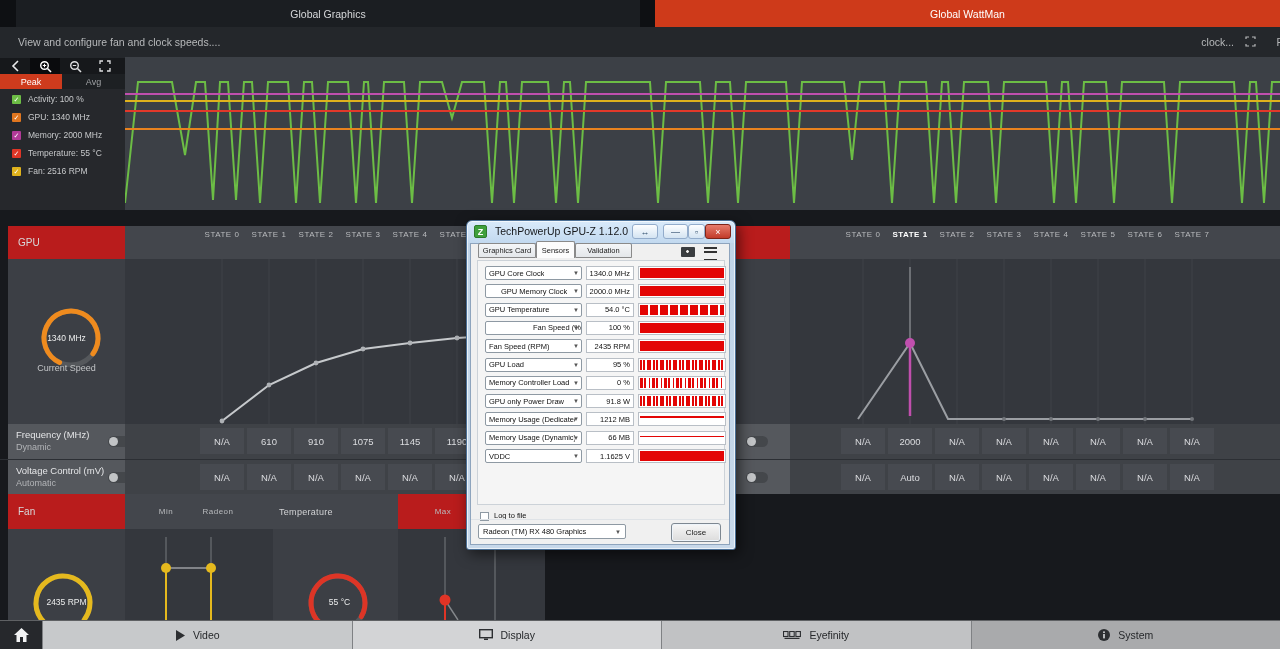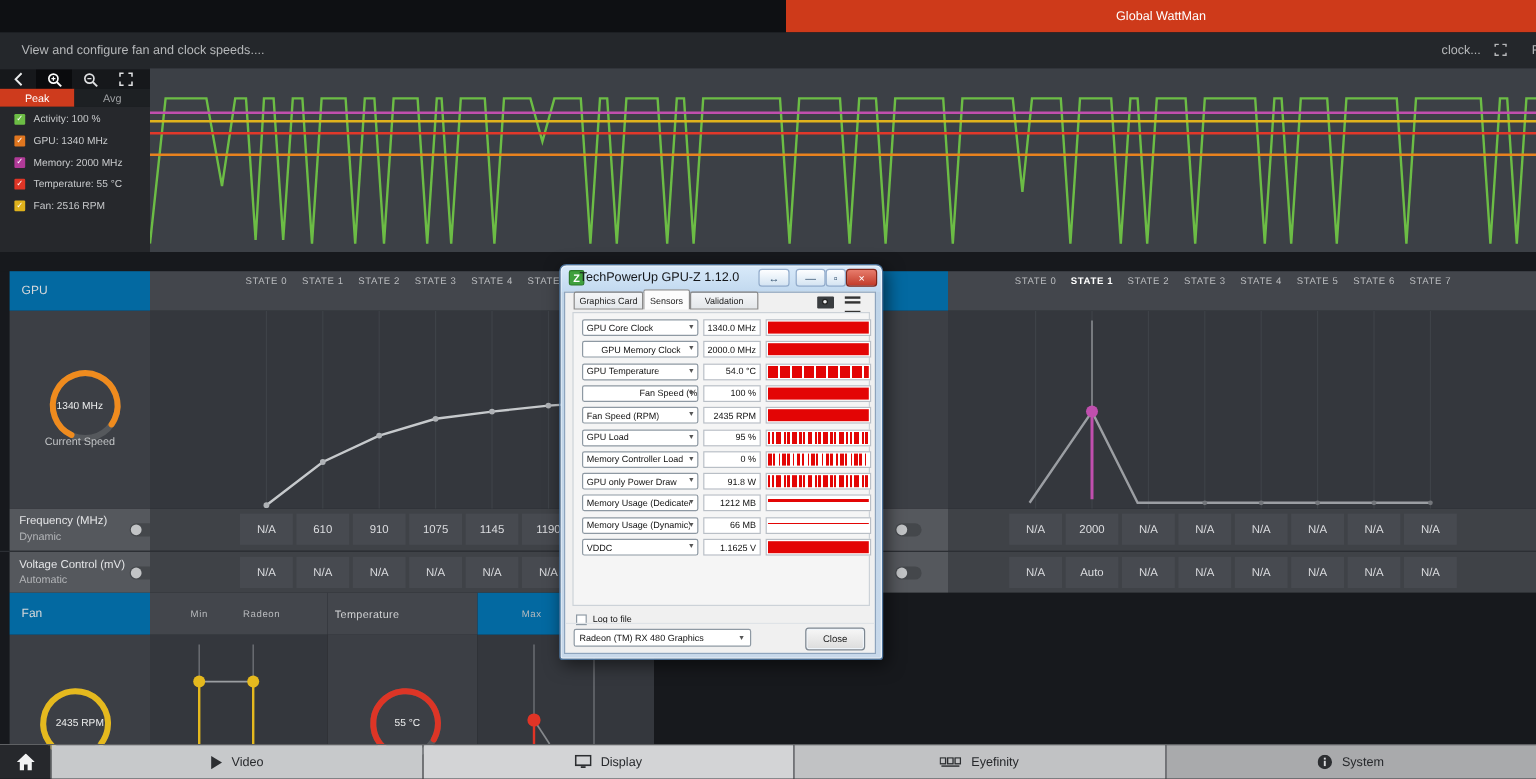--- a/index.html
+++ b/index.html
@@ -33,21 +33,21 @@
     display:flex;align-items:center;justify-content:center;}
   .legendpanel{left:0;top:89px;width:125px;height:121px;background:#26282c;}
   .legend-item{display:flex;align-items:center;height:16px;margin:2px 0 0 12px;}
   .legend-check{width:9px;height:9px;border-radius:1px;display:flex;align-items:center;justify-content:center;
     color:#fff;font-size:7px;line-height:9px;}
   .legend-label{margin-left:7px;font-size:8.5px;color:#c7c9cb;white-space:nowrap;}
   
   .graph{left:125px;top:57px;width:1155px;height:153px;background:#3c4046;}
   .darkband{left:0;top:210px;width:1280px;height:16px;background:#17191d;}
   
-  .hdr-label{background:#0369a1;color:#d7d8da;font-size:10px;display:flex;align-items:center;}
+  .hdr-label{background:#b91c1c;color:#d7d8da;font-size:10px;display:flex;align-items:center;}
   .hdr-states{background:#43464c;}
   .state-lbl{position:absolute;top:0;height:17px;display:flex;align-items:center;justify-content:center;
     font-size:8px;color:#b9bbbe;letter-spacing:.5px;width:46px;}
   .state-lbl.active{color:#ffffff;font-weight:bold;}
   .label-panel{background:#3c3f45;}
   .chartarea{background:#34373d;}
   .row-left{background:#55585d;}
   .row-strip{background:#3f4247;}
   .vcell{position:absolute;width:44px;height:26px;top:4px;background:#474a50;color:#dcdde0;
     font-size:9.5px;display:flex;align-items:center;justify-content:center;}
@@ -62,21 +62,21 @@
   .nav{left:0;top:620px;width:1280px;height:29px;display:flex;border-top:1px solid #5f6164;box-sizing:border-box;}
   .nav-home{width:42px;height:100%;background:#26282c;display:flex;align-items:center;justify-content:center;}
   .nav-tab{flex:1;display:flex;align-items:center;justify-content:center;gap:8px;
     font-size:10.5px;color:#26282b;border-left:1px solid #7f8184;box-sizing:border-box;}
   .nav-icon{display:flex;align-items:center;}
   
   .gpuz{left:466px;top:220px;width:268px;height:328px;z-index:50;
     background:linear-gradient(#d9eafa,#c2d9ef 22px,#bfd4e8 22px,#c7d8ea);
     border:1px solid #4a6f96;border-radius:6px 6px 3px 3px;
     box-shadow:3px 4px 14px rgba(0,0,0,.55), inset 0 0 0 1px rgba(255,255,255,.65);}
-  .gpuz-title{position:absolute;left:16px;top:4px;font-size:10.5px;color:#15171a;}
+  .gpuz-title{position:absolute;left:28px;top:4px;font-size:10.5px;color:#15171a;}
   .gpuz-ico{position:absolute;left:7px;top:4px;width:13px;height:13px;background:#3fa03c;border-radius:2px;
     color:#fff;font-size:9px;font-weight:bold;display:flex;align-items:center;justify-content:center;border:1px solid #2d7b2b;box-sizing:border-box;}
   .winbtn{position:absolute;top:3px;height:15px;border-radius:3px;box-sizing:border-box;
     display:flex;align-items:center;justify-content:center;font-size:9px;color:#31506e;
     background:linear-gradient(#fdfeff,#d4e4f2);border:1px solid #93accb;}
   .winbtn.close{background:linear-gradient(#e77c6c,#c23b2a);border:1px solid #7e2418;color:#fff;}
   .gpuz-body{position:absolute;left:3px;top:22px;width:260px;height:302px;background:#f0f0f0;
     border:1px solid #8ea4bd;box-sizing:border-box;}
   .gz-tab{position:absolute;top:-1px;height:15px;background:linear-gradient(#f4f6f8,#e4e7ea);
     border:1px solid #8a8a8a;box-sizing:border-box;font-size:7.5px;color:#222;
@@ -109,20 +109,23 @@
   .camera::after{content:'';position:absolute;left:4px;top:2px;width:5px;height:5px;border-radius:50%;background:#f0f0f0;border:1px solid #222;box-sizing:border-box;}
   .hamb{position:absolute;width:13px;height:10px;border-top:2px solid #333;border-bottom:2px solid #333;}
   .hamb::after{content:'';position:absolute;left:0;top:2px;width:13px;height:2px;background:#333;}
   svg{display:block;}
   .divline{position:absolute;left:0;width:1280px;height:1px;background:#2c2f34;}
 </style>
 </head>
 <body>
 
 <div class="abs tabbar">
+  <div class="abs tab-left">
+    <span>Global Graphics</span>
+  </div>
   <div class="abs tab-right">
     <span>Global WattMan</span>
   </div>
 </div>
 
 <div class="abs subbar">
   <div class="abs subtitle">View and configure fan and clock speeds....</div>
   <div class="more">clock...</div>
   <div class="expand-sm">
     <svg width="11" height="11" viewBox="0 0 11 11">

